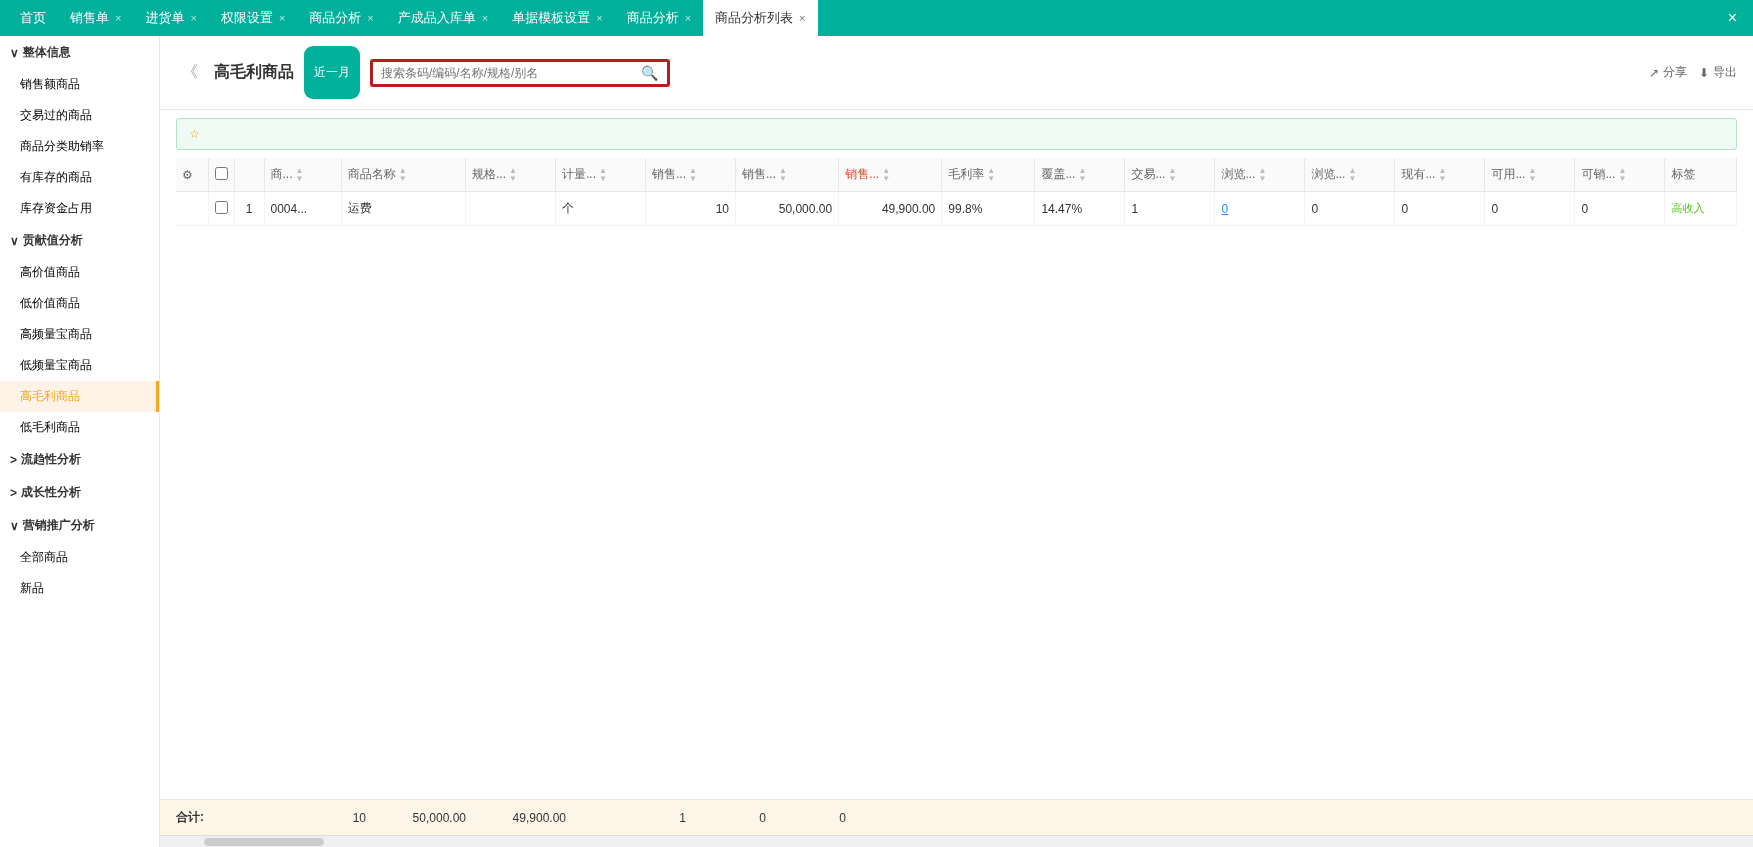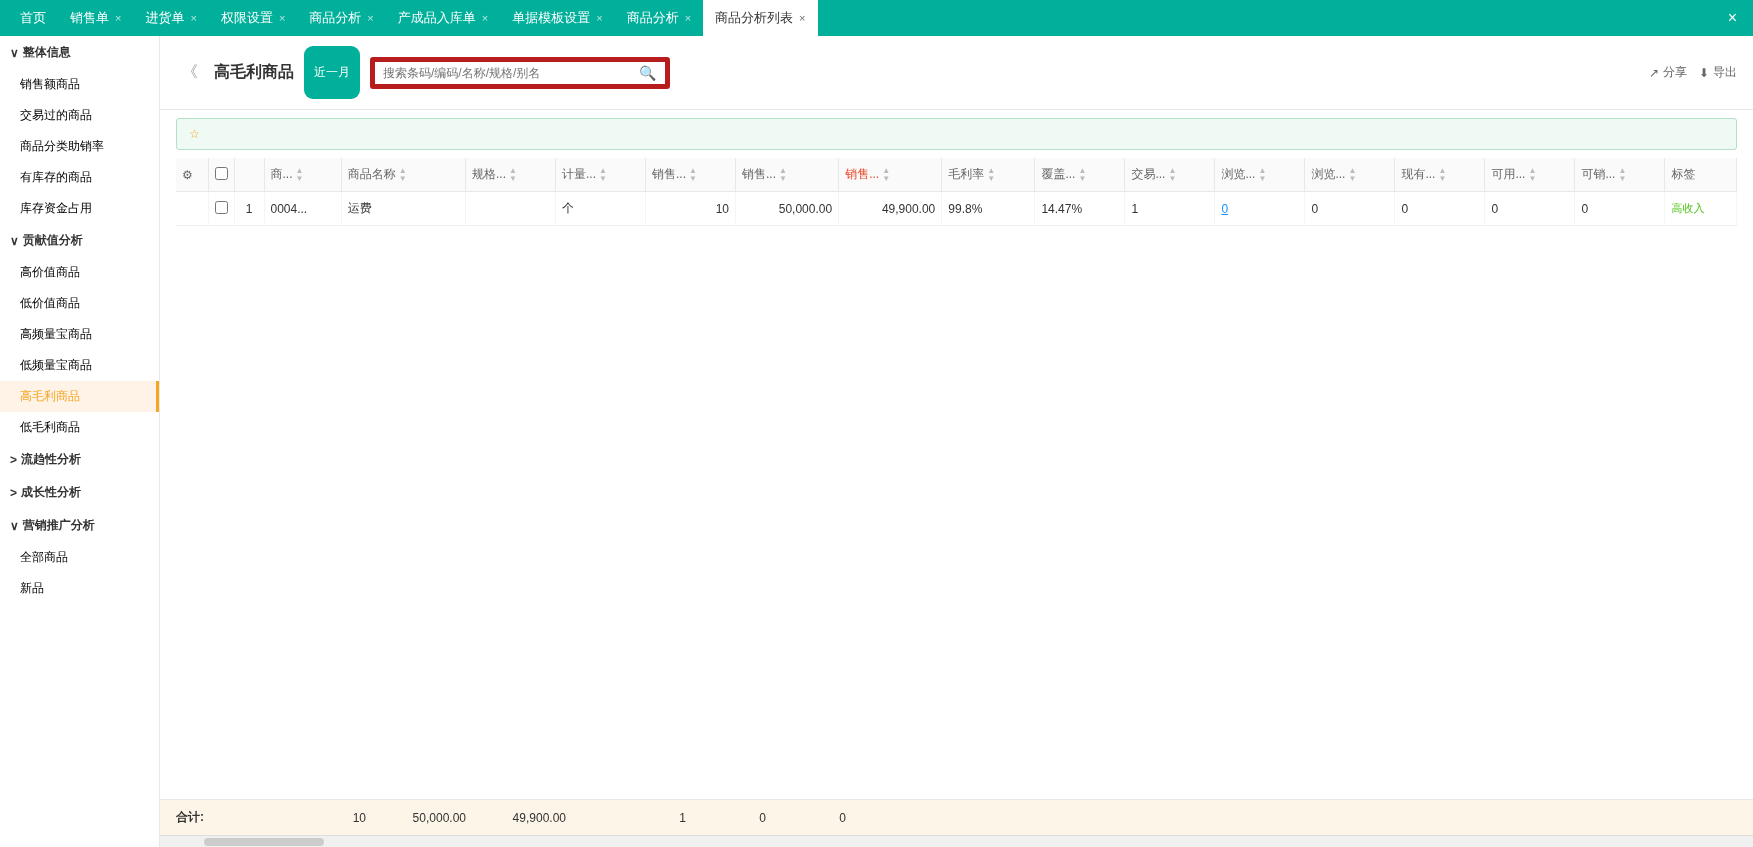--- a/index.html
+++ b/index.html
@@ -112,21 +112,21 @@
       color: #fff;
       border: none;
       border-radius: 9px;
       padding: 18px 10px;
       font-size: 12px;
       cursor: pointer;
     }
     .search-box {
       display: flex;
       align-items: center;
-      border: 5px solid #b91c1c;
+      border: 3px solid #b91c1c;
       border-radius: 3px;
       padding: 3px 8px;
       gap: 6px;
       flex: 1;
       max-width: 300px;
     }
     .search-box input {
       border: none;
       outline: none;
       font-size: 12px;

